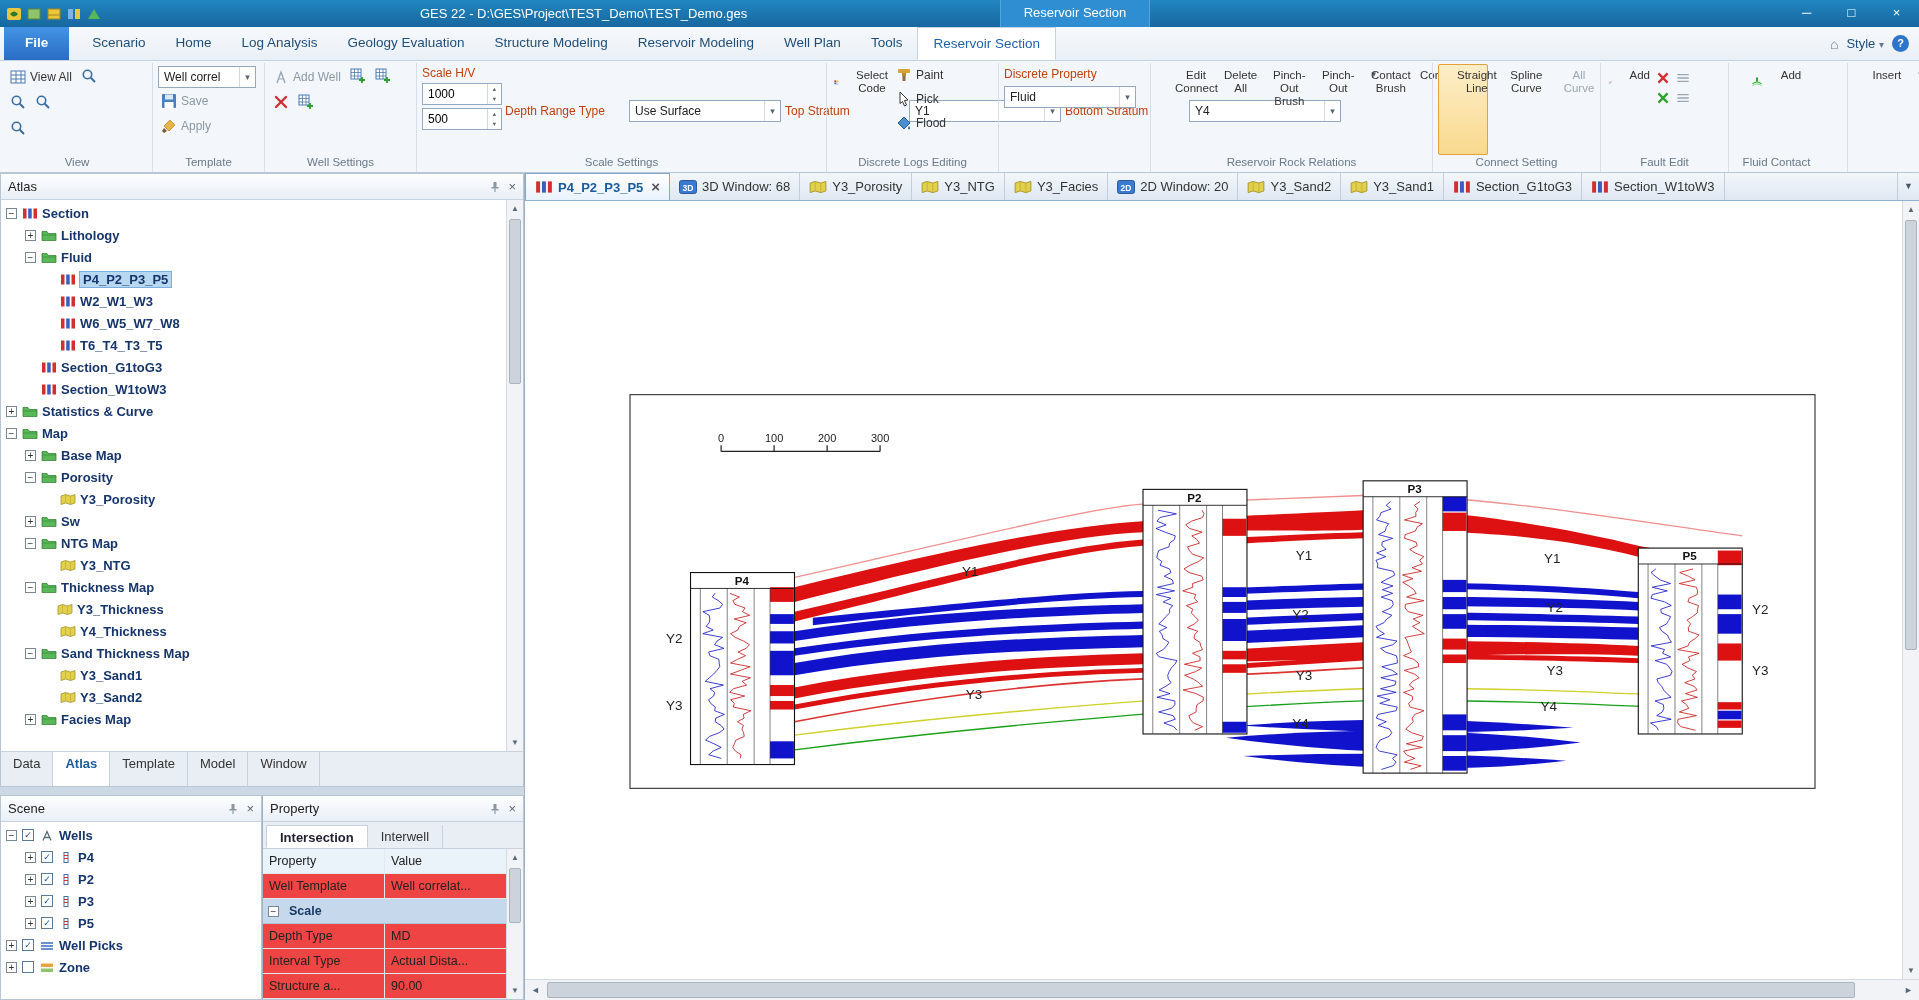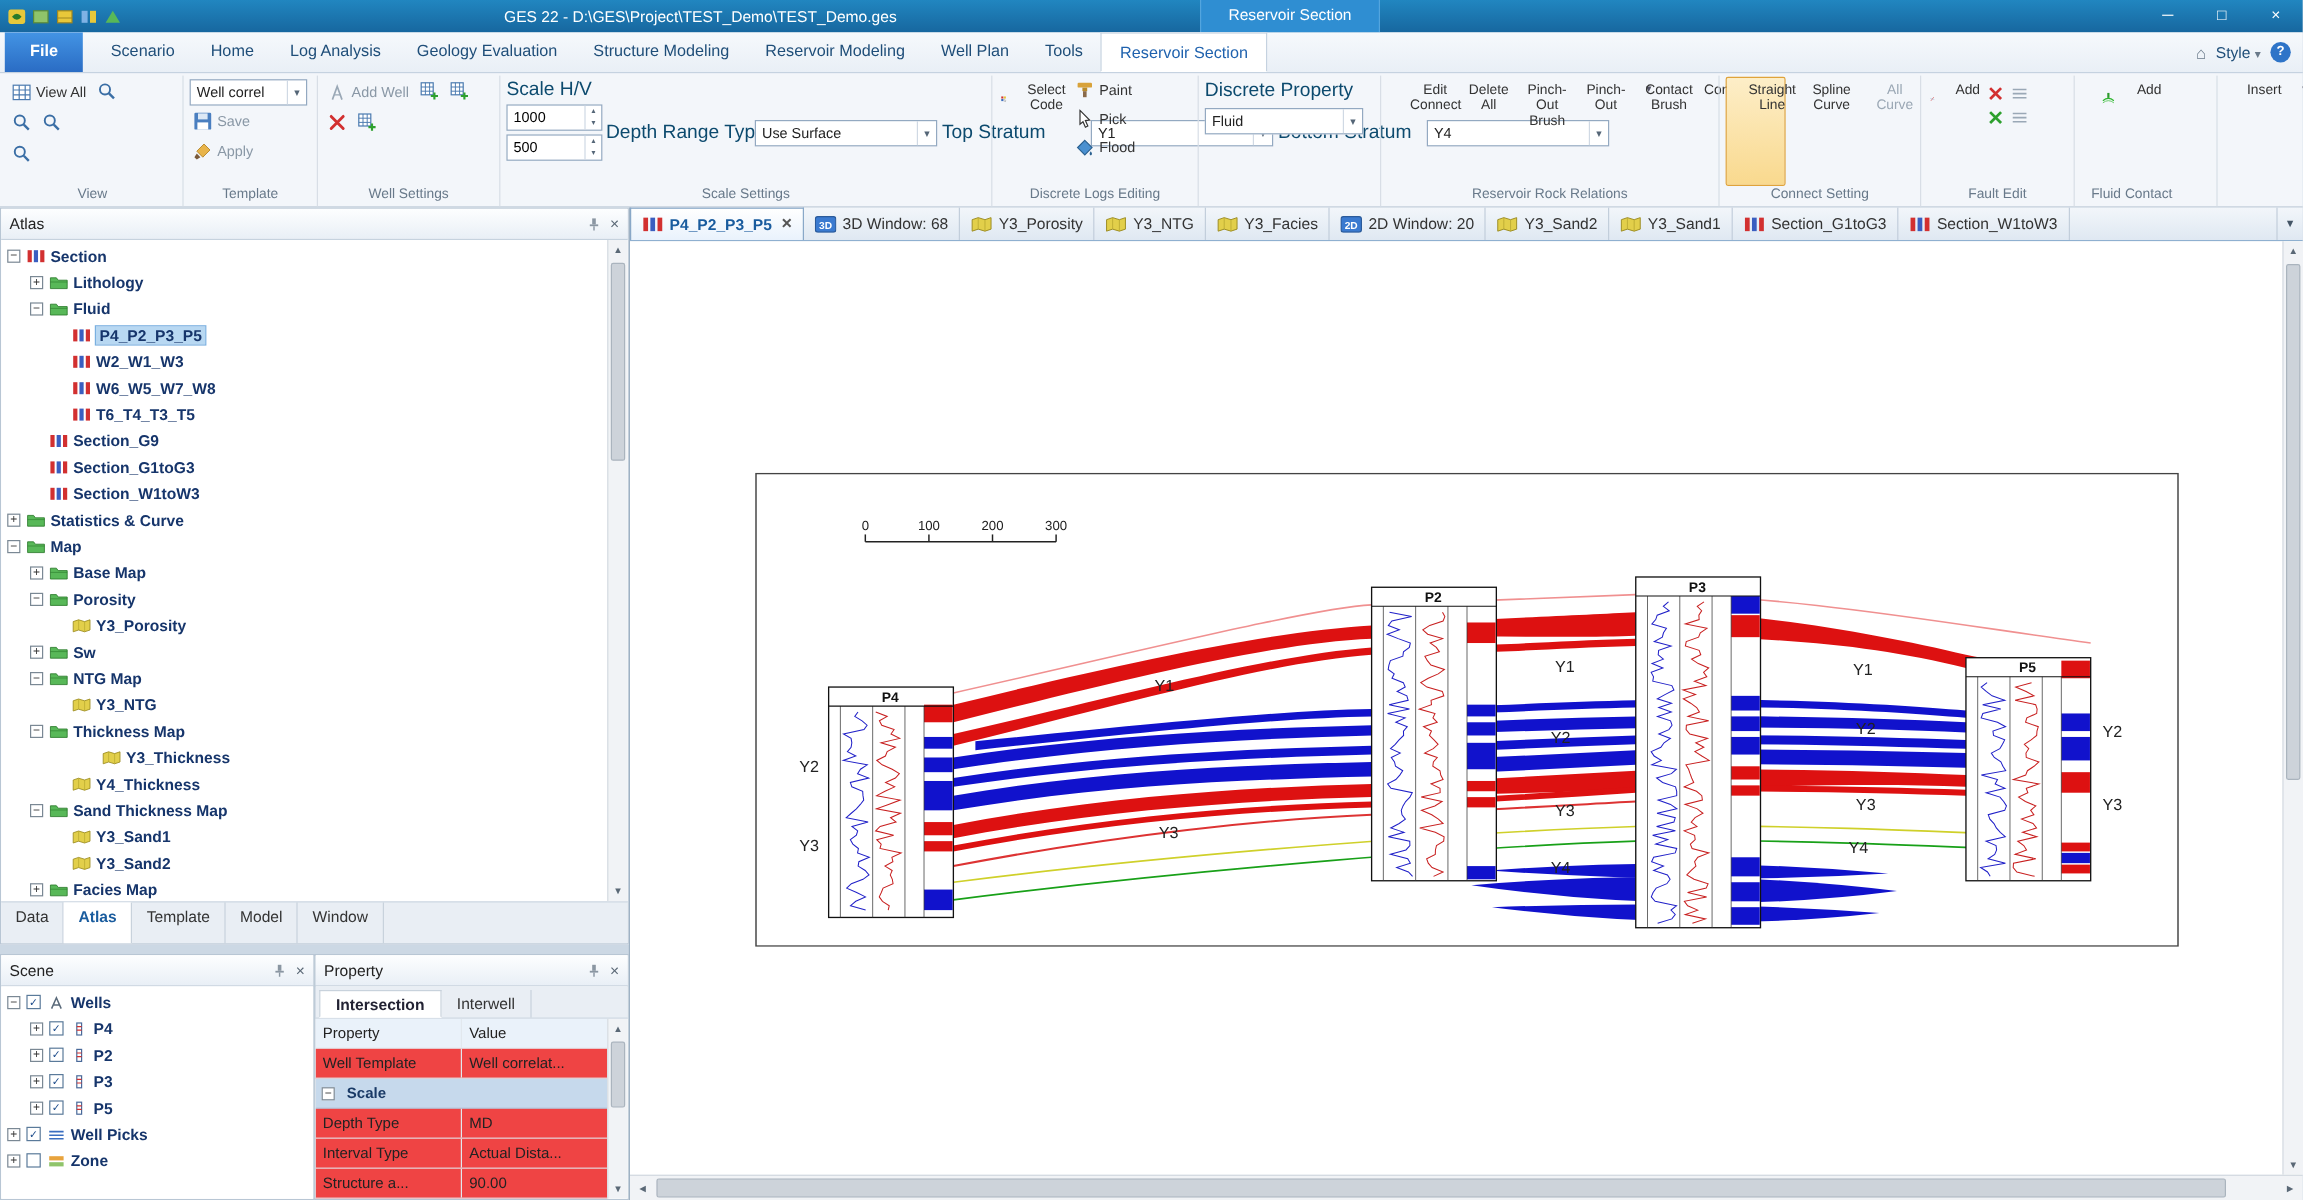--- a/index.html
+++ b/index.html
@@ -45,21 +45,21 @@
   .bigbtn .bicon svg{width:100%;height:100%}
   .bigbtn .blabel{font-size:11.5px;line-height:13px;text-align:center;color:#333;white-space:normal;width:100%}
   .bigbtn .dd{font-size:9px;color:#556}
   .bigbtn.hl{background:linear-gradient(#fdeec8,#f9d98e);border:1px solid #e0a33a;border-radius:2px}
   .bigbtn.disabled .blabel{color:#9aa7b4}
   .minicol{display:flex;flex-direction:column;justify-content:flex-start;gap:2px}
   .rbtn.sm{height:22px;font-size:12px}
   .combo{display:flex;align-items:center;height:22px;background:#fff;border:1px solid #93a9c1;font-size:12px}
   .combo-text{flex:1;padding:0 5px;overflow:hidden;white-space:nowrap;color:#222}
   .combo-arrow{width:16px;text-align:center;color:#567;font-size:9px;border-left:1px solid #d0d9e4;line-height:20px}
-  .slabel{font-size:16px;color:#0c4a6e;white-space:nowrap}
+  .slabel{font-size:12px;color:#c2410c;white-space:nowrap}
   .scol{display:flex;flex-direction:column;gap:3px;width:92px;padding-top:2px}
   .scol2{display:flex;gap:4px;padding-top:2px}
   .srow{display:flex;align-items:center;gap:6px}
   .srow .slabel{width:118px}
   .spin{display:flex;align-items:center;width:80px;height:22px;background:#fff;border:1px solid #93a9c1;font-size:12px}
   .spin>span:first-child{flex:1;padding:0 5px}
   .spinbtns{display:flex;flex-direction:column;width:14px;border-left:1px solid #d0d9e4;font-size:6.5px;color:#567;text-align:center;line-height:10px}
   .minigrid{display:grid;grid-template-columns:18px 18px;grid-auto-rows:18px;gap:2px;padding-top:6px}
   .minigrid span{width:16px;height:16px}
   .minigrid svg{width:100%;height:100%}
@@ -611,38 +611,29 @@
                 </svg></span>
               <span class="tlabel">T6_T4_T3_T5</span>
             </div>
             <div class="titem" style="padding-left: 24px;">
               <span class="expsp"></span>
               <span class="ticon"><svg viewBox="0 0 16 12">
                   <rect x="1" y="1" width="3.5" height="10" fill="#d23030"></rect>
                   <rect x="6.2" y="1" width="3.5" height="10" fill="#3a5ec0"></rect>
                   <rect x="11.5" y="1" width="3.5" height="10" fill="#d23030"></rect>
                 </svg></span>
-              <span class="tlabel">Section_G9</span>
+              <span class="tlabel">Section_G1toG3</span>
             </div>
             <div class="titem" style="padding-left: 24px;">
               <span class="expsp"></span>
               <span class="ticon"><svg viewBox="0 0 16 12">
                   <rect x="1" y="1" width="3.5" height="10" fill="#d23030"></rect>
                   <rect x="6.2" y="1" width="3.5" height="10" fill="#3a5ec0"></rect>
                   <rect x="11.5" y="1" width="3.5" height="10" fill="#d23030"></rect>
                 </svg></span>
-              <span class="tlabel">Section_G1toG3</span>
-            </div>
-            <div class="titem" style="padding-left: 24px;">
-              <span class="expsp"></span>
-              <span class="ticon"><svg viewBox="0 0 16 12">
-                  <rect x="1" y="1" width="3.5" height="10" fill="#d23030"></rect>
-                  <rect x="6.2" y="1" width="3.5" height="10" fill="#3a5ec0"></rect>
-                  <rect x="11.5" y="1" width="3.5" height="10" fill="#d23030"></rect>
-                </svg></span>
               <span class="tlabel">Section_W1toW3</span>
             </div>
             <div class="titem" style="padding-left: 5px;">
               <span class="exp">+</span>
               <span class="ticon"><svg viewBox="0 0 16 12">
                   <path d="M1,2 L6,2 L7.5,4 L15,4 L15,11 L1,11 Z" fill="#58b858" stroke="#2a7a2a" stroke-width=".7"></path>
                   <path d="M1,5.5 L15,5.5" stroke="#2a7a2a" stroke-width=".5"></path>
                 </svg></span>
               <span class="tlabel">Statistics &amp; Curve</span>
             </div>
@@ -703,21 +694,21 @@
               <span class="tlabel">Y3_NTG</span>
             </div>
             <div class="titem" style="padding-left: 24px;">
               <span class="exp">−</span>
               <span class="ticon"><svg viewBox="0 0 16 12">
                   <path d="M1,2 L6,2 L7.5,4 L15,4 L15,11 L1,11 Z" fill="#58b858" stroke="#2a7a2a" stroke-width=".7"></path>
                   <path d="M1,5.5 L15,5.5" stroke="#2a7a2a" stroke-width=".5"></path>
                 </svg></span>
               <span class="tlabel">Thickness Map</span>
             </div>
-            <div class="titem" style="padding-left: 68px;">
+            <div class="titem" style="padding-left: 20px; margin-left: 20px;">
               <span class="expsp"></span>
               <span class="ticon"><svg viewBox="0 0 16 12">
                   <path d="M1,2.5 L5.5,1 L10.5,2.5 L15,1 L15,9.5 L10.5,11 L5.5,9.5 L1,11 Z" fill="#e2cf4a" stroke="#9a8a20" stroke-width=".7"></path>
                   <path d="M5.5,1 V9.5 M10.5,2.5 V11" stroke="#b8a830" stroke-width=".6" fill="none"></path>
                 </svg></span>
               <span class="tlabel">Y3_Thickness</span>
             </div>
             <div class="titem" style="padding-left: 43px;">
               <span class="expsp"></span>
               <span class="ticon"><svg viewBox="0 0 16 12">

